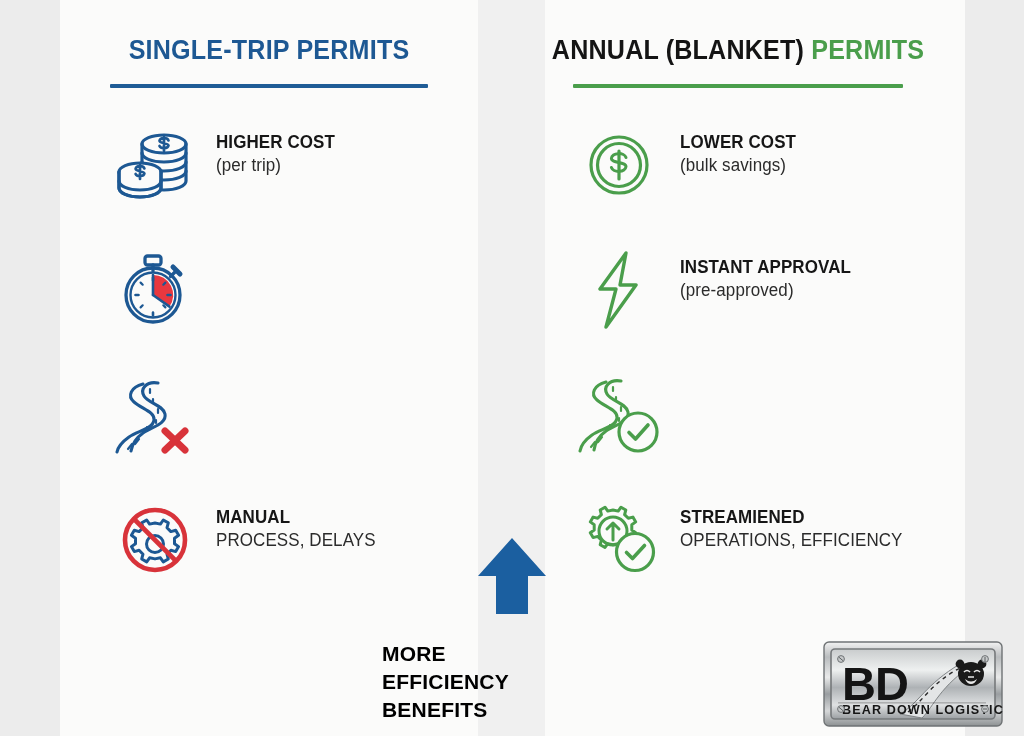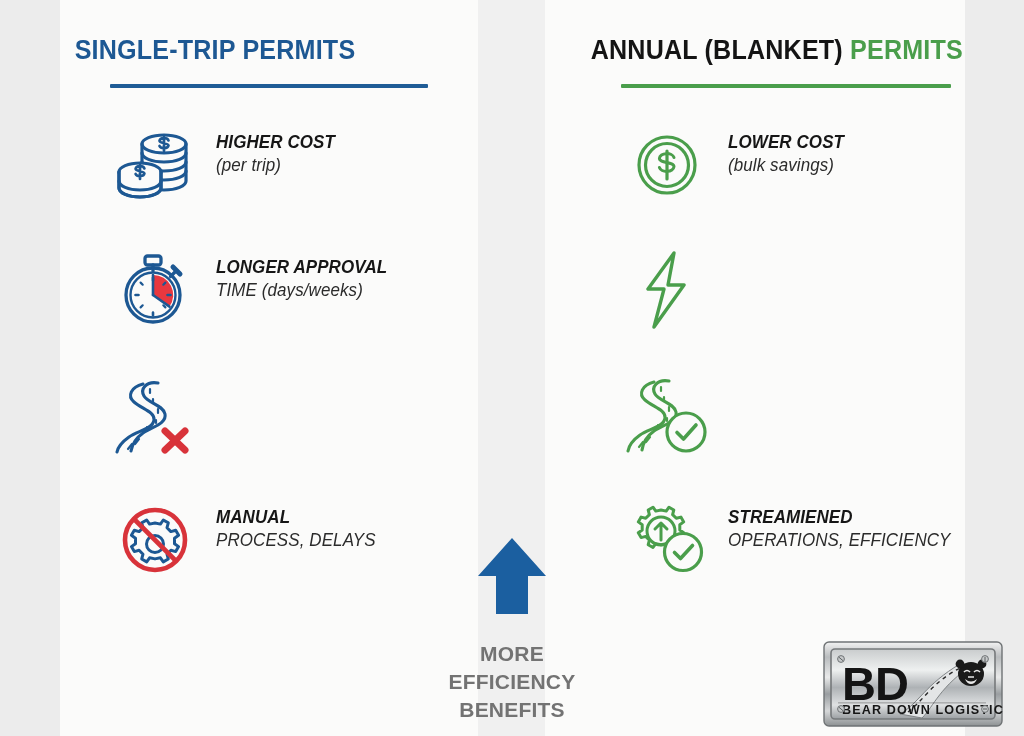--- a/index.html
+++ b/index.html
@@ -22,41 +22,41 @@
   .panel-center{
     position:absolute;top:0;bottom:0;left:478px;width:67px;
     background:#f0f0f0;
   }
   .edge-left{position:absolute;top:0;bottom:0;left:0;width:60px;background:#ececec;}
   .edge-right{position:absolute;top:0;bottom:0;left:965px;width:59px;background:#ececec;}
 
   
   .column{position:absolute;top:0;}
   .col-left{left:60px;width:418px;}
-  .col-right{left:576px;width:420px;}
-
-  .col-head{text-align:left;padding-top:36px;}
+  .col-right{left:528px;width:420px;}
+
+  .col-head{text-align:center;padding-top:36px;}
   .col-title{
     font-size:27px;font-weight:bold;letter-spacing:.2px;
     font-stretch:condensed;
     transform:scaleX(.93);
     white-space:nowrap;
     line-height:1.1;
   }
   .t-blue{color:#1d5893;}
   .t-dark{color:#141414;}
   .t-green{color:#4a9e4b;}
   .rule{
     height:4px;margin:18px auto 0;width:318px;border-radius:1px;
   }
   .rule-blue{background:#1f5c96;}
   .rule-green{background:#4a9e4b;width:330px;}
 
   
-  .rows{position:relative;margin-top:32px;font-style:italic;}
+  .rows{position:relative;margin-top:32px;}
   .row{
     display:flex;align-items:flex-start;
     height:125px;
     padding-left:52px;
   }
   .col-right .row{padding-left:48px;}
   .icon-wrap{
     width:86px;min-width:86px;height:86px;
     display:flex;align-items:center;justify-content:center;
     margin-top:2px;
@@ -79,22 +79,22 @@
   .center-block{
     position:absolute;left:478px;width:67px;top:0;height:736px;
     display:flex;flex-direction:column;align-items:center;
   }
   .arrow{
     position:absolute;top:536px;left:50%;transform:translateX(-50%);
     width:72px;height:80px;
   }
   .caption{
     position:absolute;top:640px;left:50%;transform:translateX(-50%);
-    width:260px;text-align:center;
-    font-size:21px;font-weight:bold;color:#737373;
+    width:260px;
+    font-size:21px;font-weight:bold;color:#000000;
     line-height:1.33;letter-spacing:.2px;
   }
 
   
   .logo{
     position:absolute;left:822px;top:640px;width:182px;height:88px;
   }
   .logo svg{display:block;}
 </style>
 </head>
@@ -157,24 +157,20 @@
 
             <path d="M38 45 L38 25 A20 20 0 0 1 54.5 56.6 Z" fill="#e8383f"></path>
             <g fill="none" stroke="#1d5893" stroke-width="2.6" stroke-linecap="round">
               <path d="M38 45 L38 25"></path>
               <path d="M38 45 L54.5 56.6"></path>
               <path d="M38 27.5 v3 M38 62.5 v3 M20.5 45 h3 M52.5 45 h3"></path>
               <path d="M25.6 32.6 l2.1 2.1 M48.3 55.3 l2.1 2.1 M50.4 32.6 l-2.1 2.1 M27.7 55.3 l-2.1 2.1" stroke-width="2.2"></path>
             </g>
           </svg>
         </div>
-        <div class="row-text">
-          <div class="row-title">LONGER APPROVAL</div>
-          <div class="row-sub">TIME (days/weeks)</div>
-        </div>
       </div>
 
       <div class="row">
         <div class="icon-wrap">
           <svg width="84" height="80" viewBox="0 0 84 80">
             <g fill="none" stroke="#1d5893" stroke-width="3.1" stroke-linecap="round" stroke-linejoin="round">
               <path d="M45 8 C33 6 27 14 31 21 C35 28 50 30 52 39 C54 49 38 52 30 58 C23 63 19 70 18 76"></path>
               <path d="M30 9 C18 12 14 21 21 27 C29 34 42 37 41 45 C40 54 24 56 16 62 C9 67 5 72 4 77"></path>
               <path d="M37 14 v4 M40 24 v4 M45 34 v4 M43 45 v3 M34 52 v3" stroke-width="2.2" stroke-dasharray="4 4"></path>
               <path d="M26 64 l-4 5 M19 69 l-4 5" stroke-width="2.2"></path>
@@ -237,20 +233,24 @@
         </div>
       </div>
 
       <div class="row">
         <div class="icon-wrap">
           <svg width="66" height="82" viewBox="0 0 66 82">
             <g fill="none" stroke="#4a9e4b" stroke-width="3.4" stroke-linejoin="round" stroke-linecap="round">
               <path d="M40 4 L14 40 H30 L20 78 L50 36 H34 Z"></path>
             </g>
           </svg>
+        </div>
+        <div class="row-text">
+          <div class="row-title">INSTANT APPROVAL</div>
+          <div class="row-sub">(pre-approved)</div>
         </div>
       </div>
 
       <div class="row">
         <div class="icon-wrap">
           <svg width="86" height="80" viewBox="0 0 86 80">
             <g fill="none" stroke="#4a9e4b" stroke-width="3.1" stroke-linecap="round" stroke-linejoin="round">
               <path d="M45 6 C33 4 27 12 31 19 C35 26 50 28 52 37 C54 47 38 50 30 56 C23 61 19 68 18 75"></path>
               <path d="M30 7 C18 10 14 19 21 25 C29 32 42 35 41 43 C40 52 24 54 16 60 C9 65 5 70 4 76"></path>
               <path d="M37 12 v4 M40 22 v4 M45 32 v4 M43 43 v3 M34 50 v3" stroke-width="2.2" stroke-dasharray="4 4"></path>

